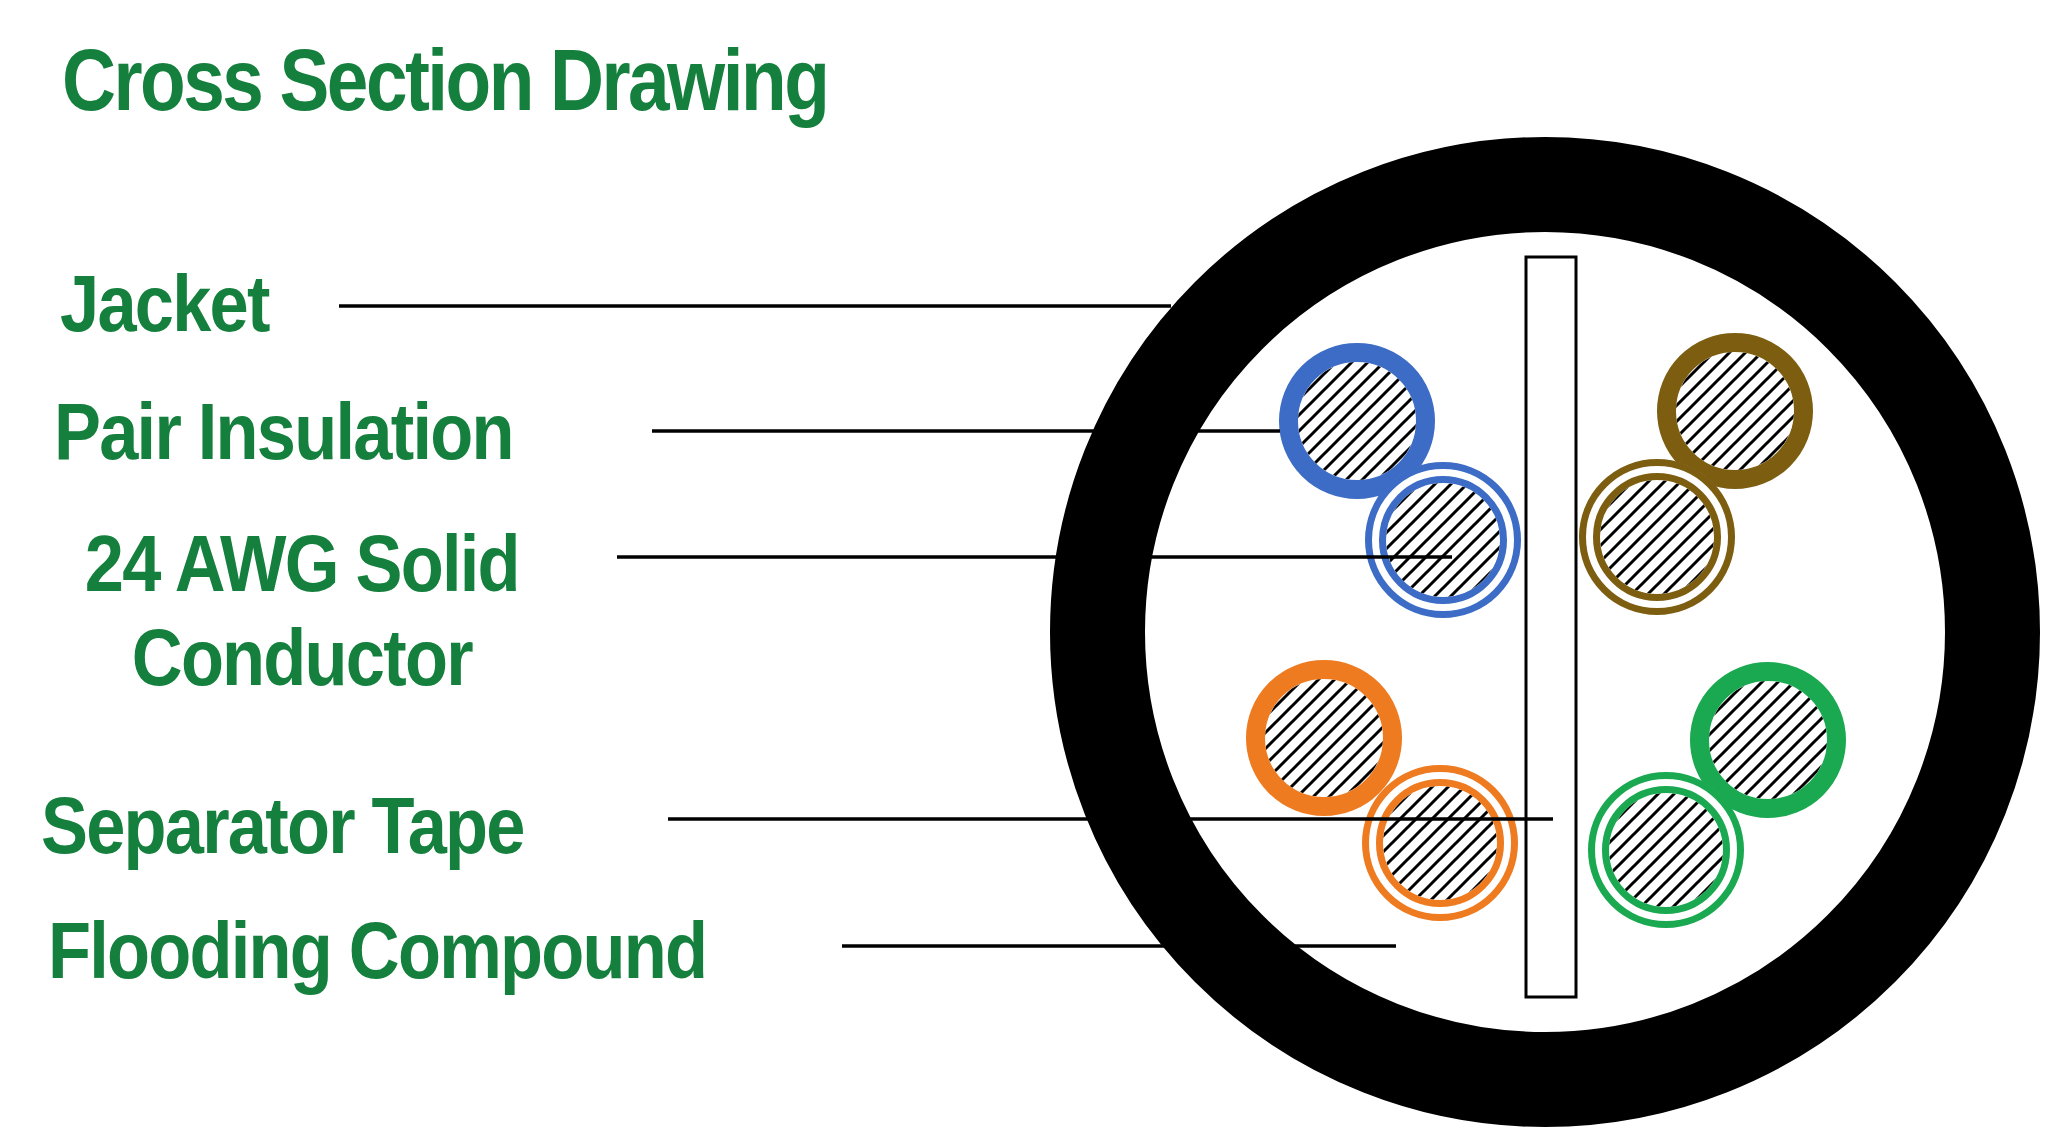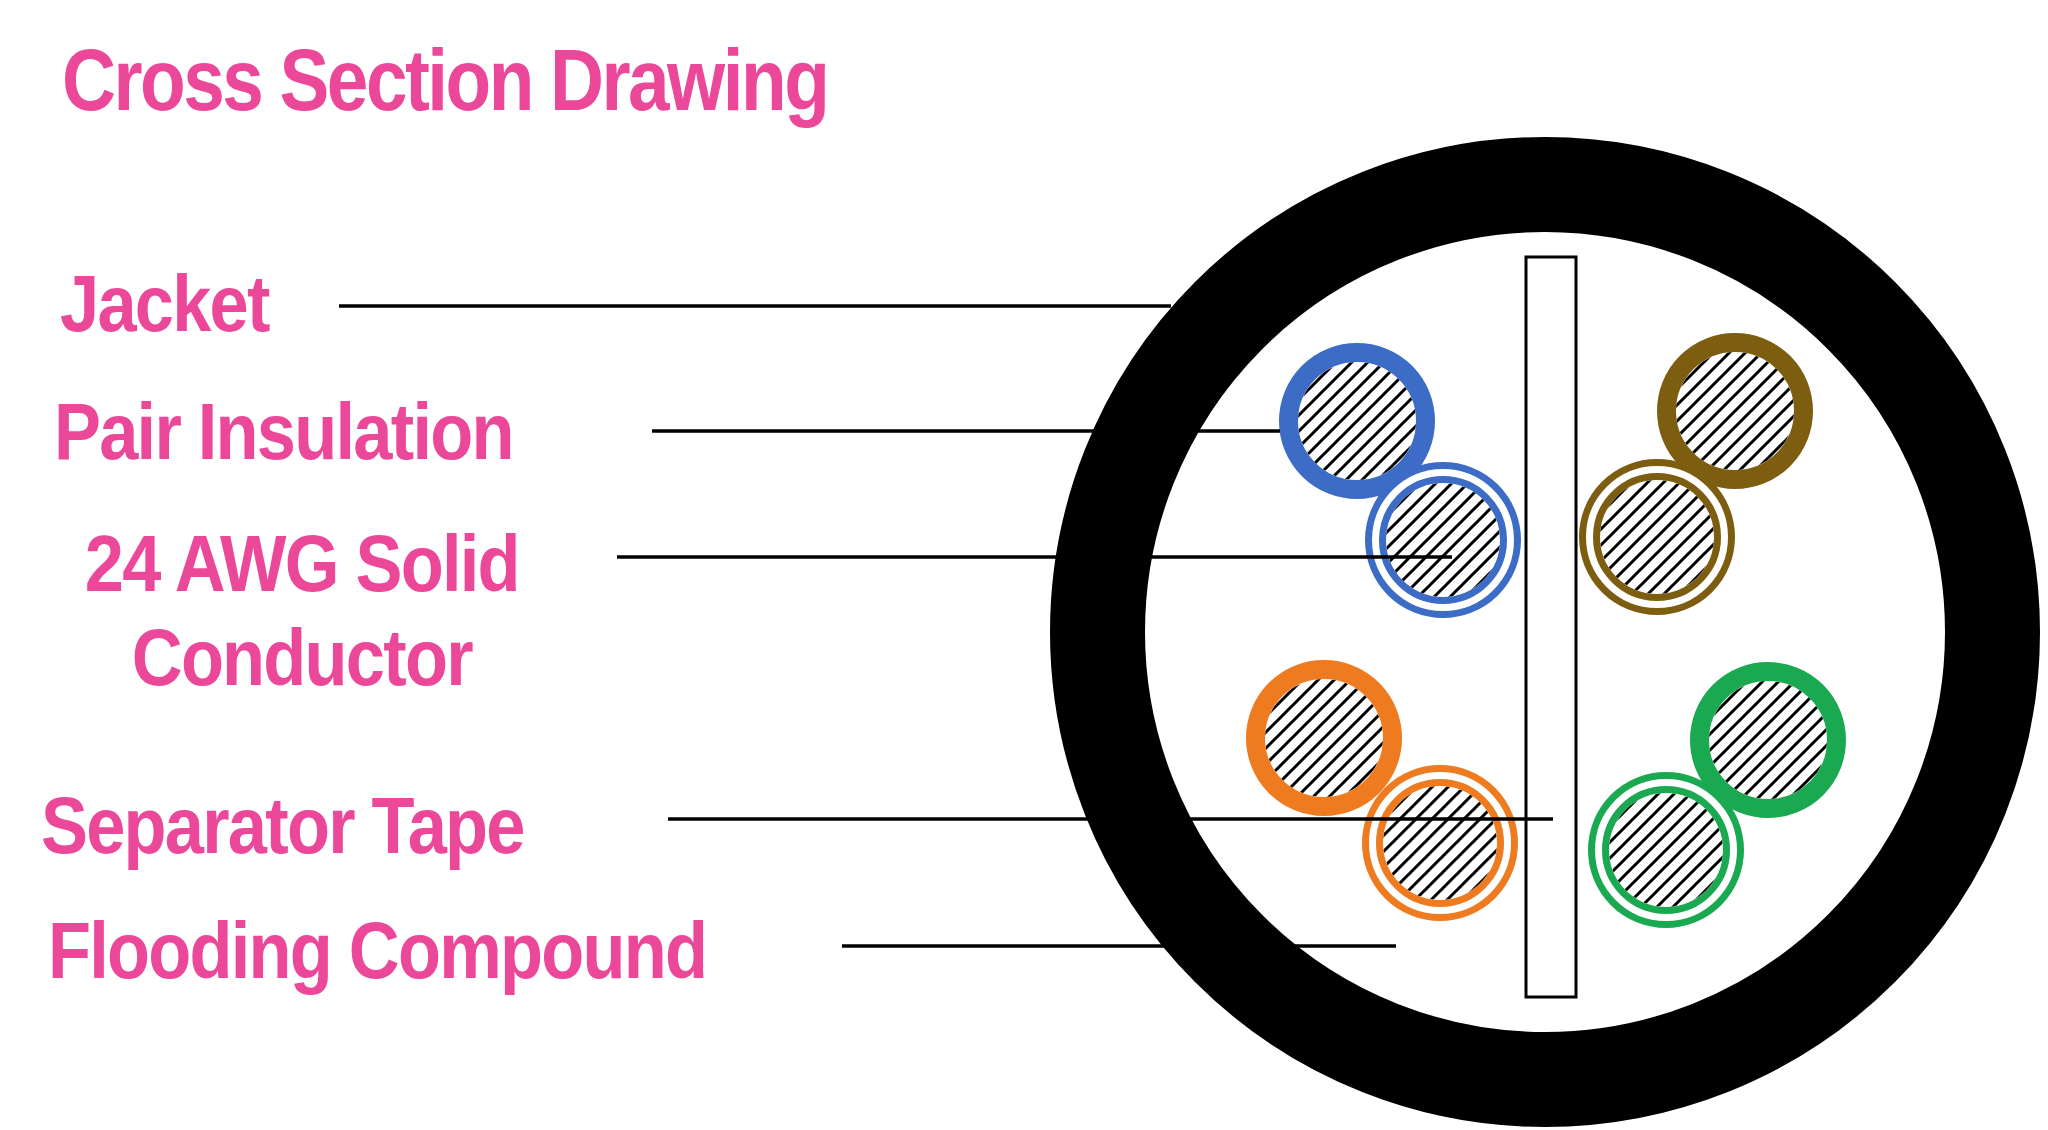--- a/index.html
+++ b/index.html
@@ -3,21 +3,21 @@
 <meta charset="utf-8">
 <style>
   html,body{margin:0;padding:0;background:#fff;}
   .canvas{
     position:relative;
     width:2048px;
     height:1130px;
     background:#fff;
     overflow:hidden;
     font-family:"Liberation Sans", sans-serif;
-    color:#ec4899;
+    color:#15803d;
   }
   .diagram-svg{
     position:absolute;
     left:0;top:0;
     width:2048px;
     height:1130px;
   }
   .title{
     position:absolute;
     left:62px; top:36px;

